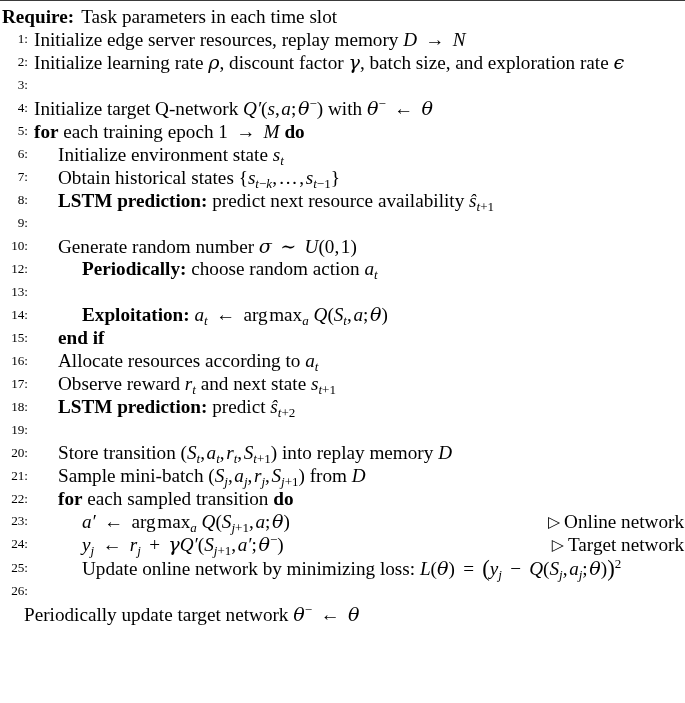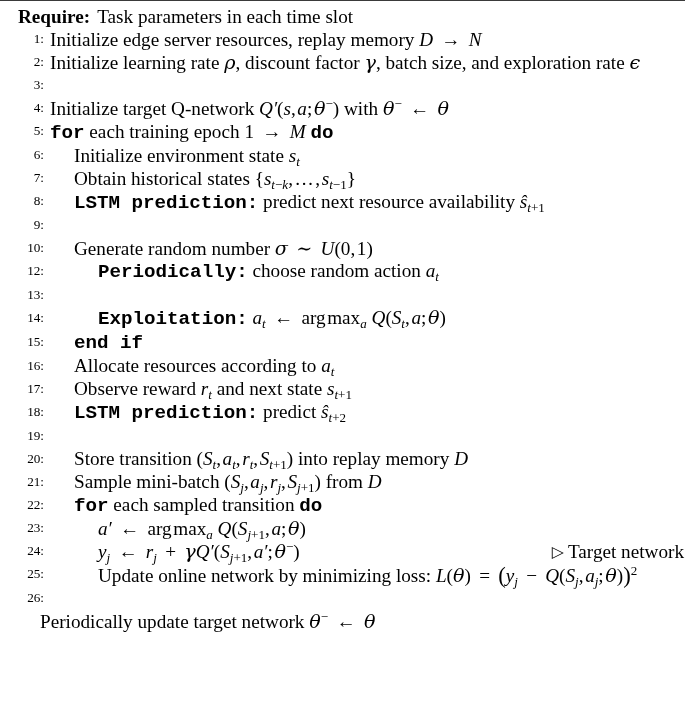--- a/index.html
+++ b/index.html
@@ -28,26 +28,25 @@
   }
   .rule.top { margin-bottom: 5px; }
 
   .lines {
     display: block;
   }
 
   
   .row {
     display: flex;
-    align-items: flex-start;
+    align-items: flex-end;
     font-size: 19.2px;
     line-height: 22.95px;
     white-space: nowrap;
     position: relative;
-    margin-left: 16px;
   }
 
   
   .row.head {
     padding-left: 2px;
   }
   .row.head .kw {
     font-weight: bold;
     margin-right: 7px;
   }
@@ -72,21 +71,21 @@
     align-items: baseline;
   }
 
   
   .ind0 { padding-left: 0px; }
   .ind1 { padding-left: 24px; }
   .ind2 { padding-left: 48px; }
 
   .txt { display: inline; }
 
-  b, .bf { font-weight: bold; font-family: Liberation Mono, monospace; }
+  b, .bf { font-weight: bold; }
 
   
   .m {
     font-family: "Liberation Serif", "DejaVu Serif", serif;
     font-style: italic;
   }
   .mu { font-style: normal; }      
   .gr { font-style: italic; font-family: "DejaVu Serif", serif; }  
 
   sub, sup {
@@ -255,20 +254,21 @@
       <span class="lineno">22:</span>
       <span class="body ind1">
         <span class="txt"><b>for</b> each sampled transition <b>do</b></span>
       </span>
     </div>
 
     <div class="row num">
       <span class="lineno">23:</span>
       <span class="body ind2">
         <span class="txt"><span class="m">a′</span> <span class="op">←</span> <span class="mu">arg max</span><sub class="m">a</sub> <span class="m">Q</span><span class="mu">(</span><span class="m">S</span><sub class="m">j<span class="mu">+1</span></sub><span class="mu">, </span><span class="m">a</span><span class="mu">; </span><span class="gr">θ</span><span class="mu">)</span></span>
+        <span class="comment"><span class="tri">▷</span><span>Online network</span></span>
       </span>
     </div>
 
     <div class="row num">
       <span class="lineno">24:</span>
       <span class="body ind2">
         <span class="txt"><span class="m">y</span><sub class="m">j</sub> <span class="op">←</span> <span class="m">r</span><sub class="m">j</sub> <span class="op">+</span> <span class="gr">γ</span><span class="m">Q′</span><span class="mu">(</span><span class="m">S</span><sub class="m">j<span class="mu">+1</span></sub><span class="mu">, </span><span class="m">a′</span><span class="mu">; </span><span class="gr">θ</span><sup class="mu">−</sup><span class="mu">)</span></span>
         <span class="comment"><span class="tri">▷</span><span>Target network</span></span>
       </span>
     </div>

